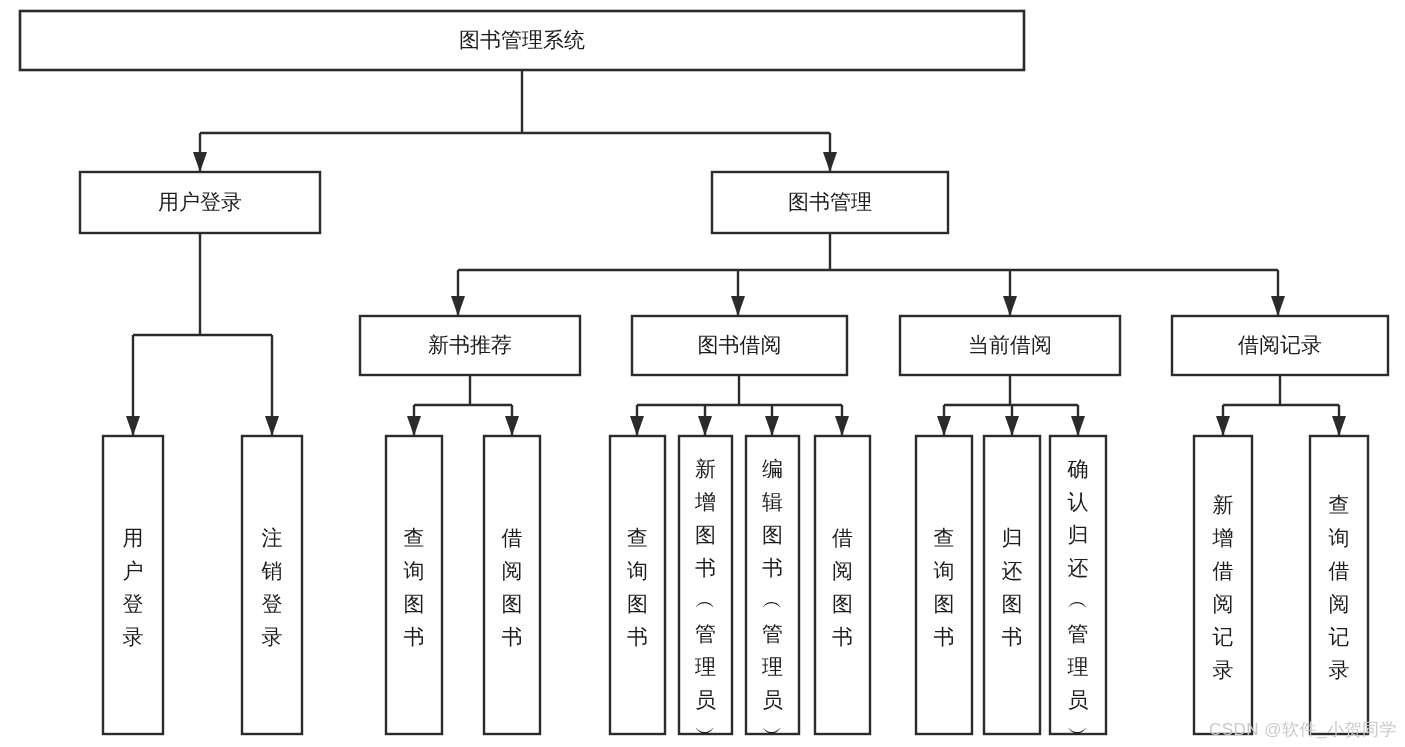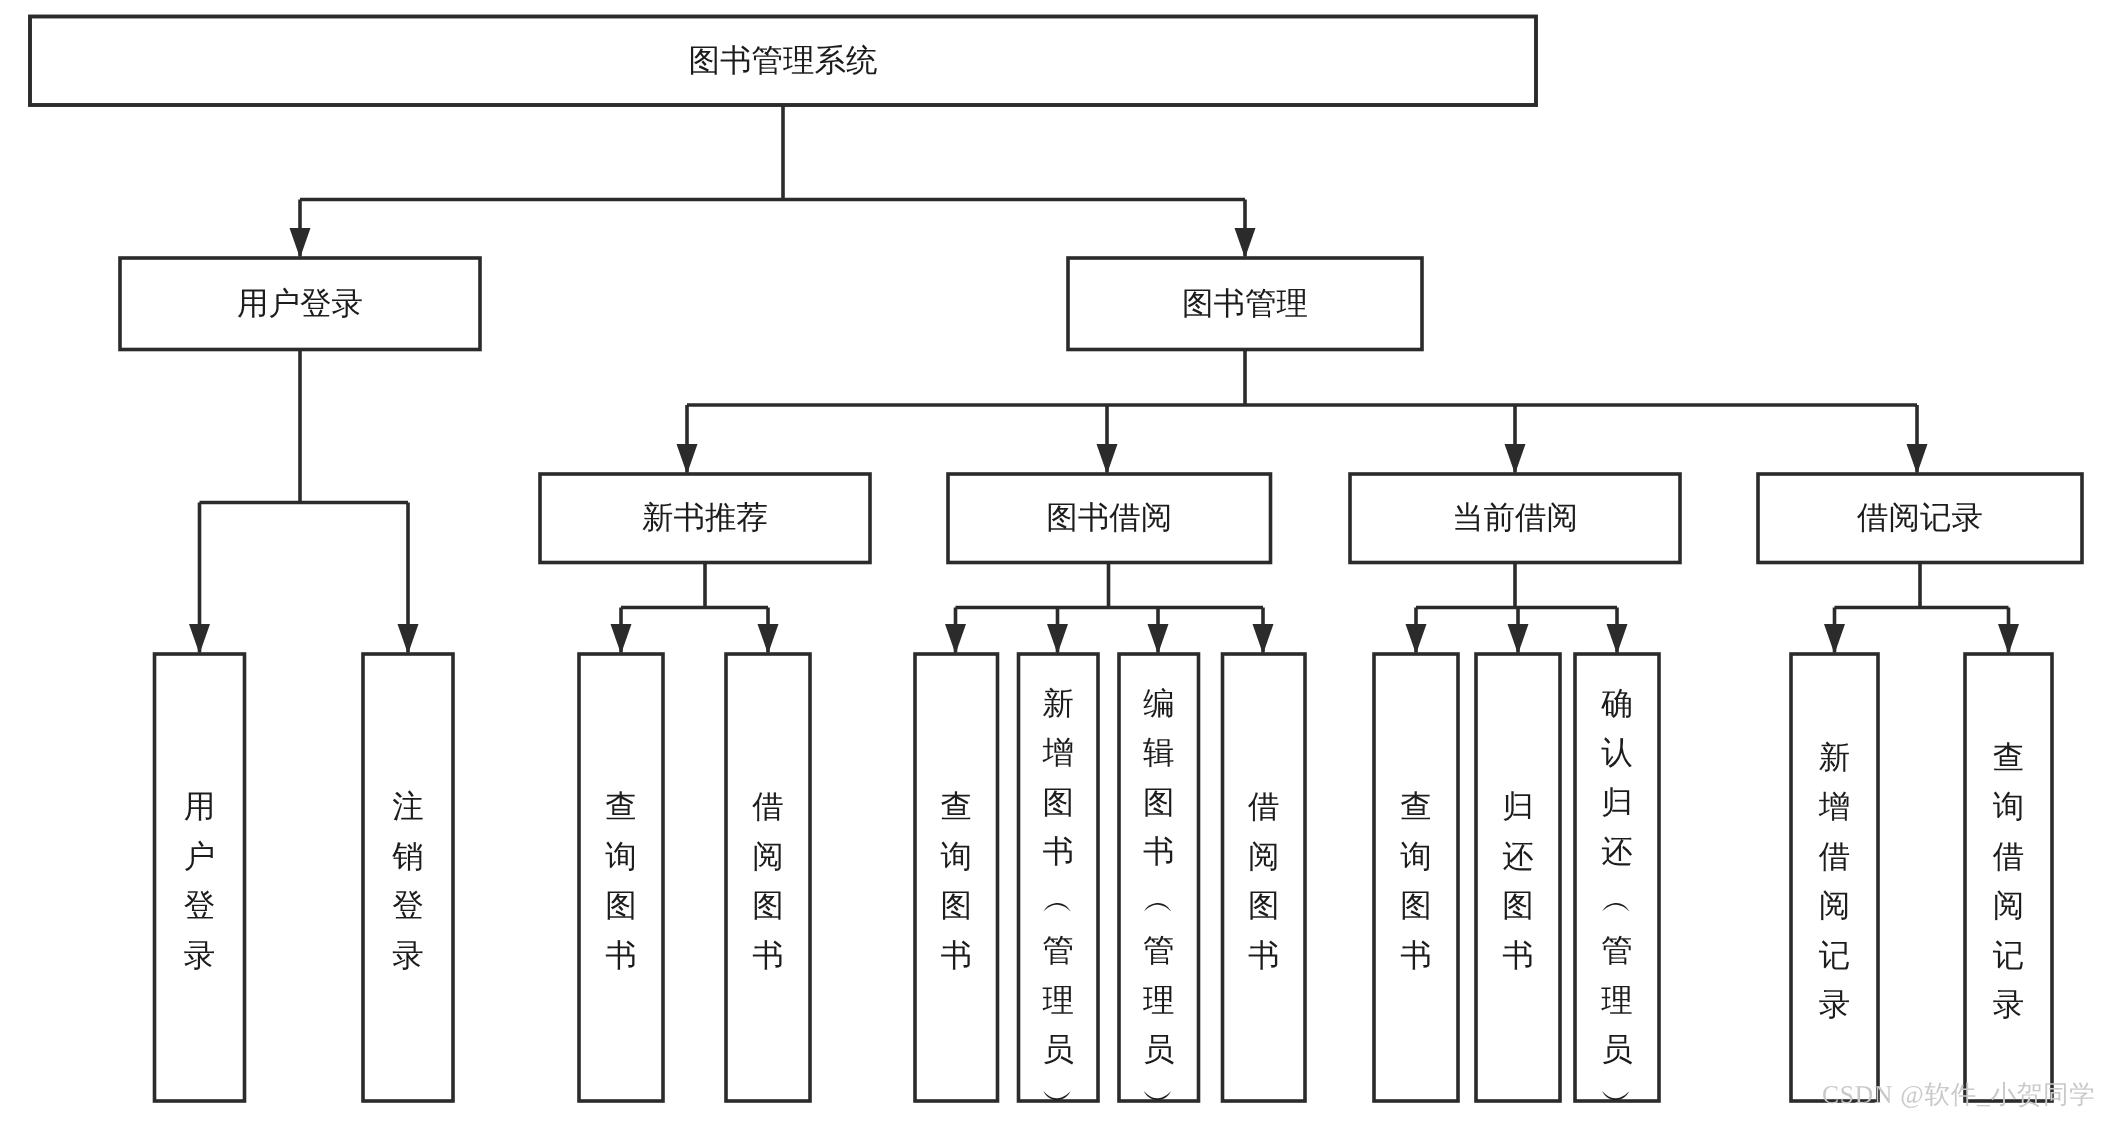--- a/index.html
+++ b/index.html
@@ -57,21 +57,21 @@
   .node-label-v {
     font-family: "Liberation Sans", "DejaVu Sans", sans-serif;
     font-size: 21px;
     fill: #1c1c1c;
     text-anchor: middle;
   }
   .watermark {
     position: absolute;
     right: 8px;
     bottom: 6px;
-    font-family: Liberation Serif, serif;
+    font-family: Liberation Sans, sans-serif;
     font-size: 17px;
     color: #c9c9c9;
     letter-spacing: 0.5px;
     white-space: nowrap;
     user-select: none;
   }
 </style>
 </head>
 <body>
 

